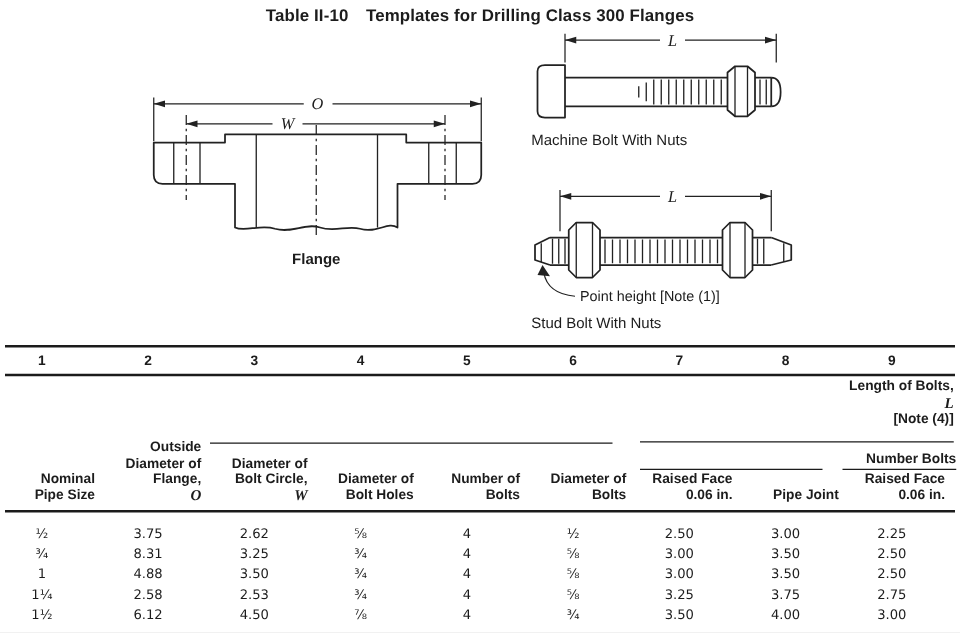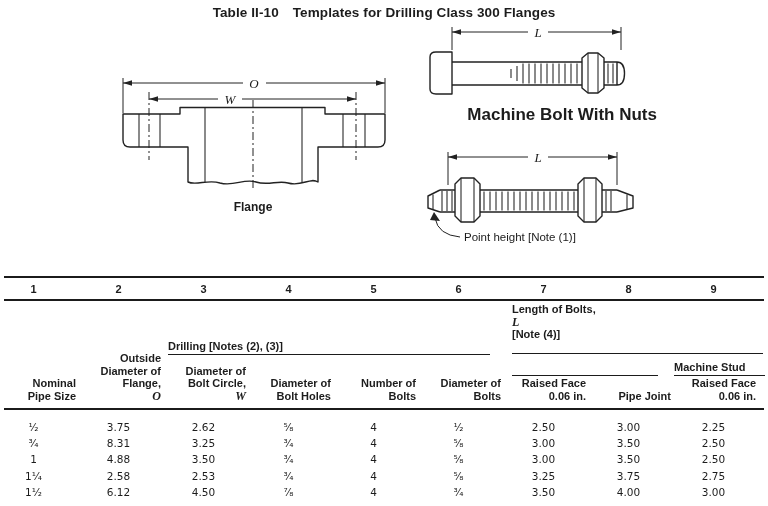--- a/index.html
+++ b/index.html
@@ -6,21 +6,21 @@
   .page{
     position:relative;width:768px;height:506px;background:#ffffff;
     font-family:"Liberation Sans",sans-serif;color:#1c1c1c;overflow:hidden;
     margin:0 auto;
   }
   .title{
     position:absolute;top:5px;left:0;width:768px;text-align:center;
     font-size:13.5px;font-weight:bold;letter-spacing:.1px;
   }
   .title .gap{display:inline-block;width:14px;}
-  .figcap{position:absolute;font-size:17px;font-weight:bold;text-align:right;}
+  .figcap{position:absolute;font-size:12px;font-weight:normal;text-align:left;}
   svg{position:absolute;overflow:visible;}
   svg .ln{stroke:#222;stroke-width:1.4;fill:none;stroke-linejoin:round;}
   svg .thin{stroke:#222;stroke-width:1.05;fill:none;}
   svg .dim{stroke:#222;stroke-width:1;fill:none;}
   svg .cl{stroke:#222;stroke-width:1;fill:none;stroke-dasharray:8 3 2 3;}
   svg .arr{fill:#222;stroke:none;}
   svg text{fill:#1c1c1c;}
   .dimlabel{font-family:"Liberation Serif",serif;font-style:italic;font-size:13px;}
   .anntext{font-family:"Liberation Sans",sans-serif;font-size:11.5px;}
   .svgcap{font-family:"Liberation Sans",sans-serif;font-size:12px;font-weight:bold;text-anchor:middle;}
@@ -28,21 +28,21 @@
   .rule{position:absolute;background:#1b1b1b;}
   .grid9{position:absolute;left:-9px;width:765px;display:grid;grid-template-columns:repeat(9,85px);}
   .colnum{top:279px;height:20px;font-size:11px;font-weight:bold;}
   .colnum > div{text-align:center;line-height:20px;}
   .heads{top:316px;height:88px;align-items:end;}
   .heads > div{
     text-align:right;font-size:11px;font-weight:bold;line-height:12.8px;
     white-space:pre-line;padding-bottom:1px;
   }
   .sym{display:block;font-family:"Liberation Serif",serif;font-style:italic;font-weight:bold;font-size:12px;}
-  .gl{position:absolute;font-size:11px;font-weight:bold;text-align:left;line-height:12.5px;}
+  .gl{position:absolute;font-size:11px;font-weight:bold;text-align:right;line-height:12.5px;}
   .gl .symL{font-family:"Liberation Serif",serif;font-style:italic;font-size:12px;}
   .body{top:419px;grid-auto-rows:16.2px;font-family:"DejaVu Sans",sans-serif;font-size:10.5px;}
   .body > div{text-align:center;line-height:16.2px;}
 </style>
 </head>
 <body>
 
 <div class="page">
 
   <div class="title">
@@ -120,20 +120,21 @@
     <polygon class="ln" points="160,36 166,30 178,30 184,36 184,68 178,74 166,74 160,68"></polygon>
     <path class="thin" d="M166,30 V74 M178,30 V74"></path>
 
     <path class="thin" d="M188,43 V63 M193,43 V63 M209,46.5 V61.5"></path>
     <path class="ln" d="M199,42 L215,48 V60 L199,64"></path>
 
     <path class="dim" d="M42,89 Q20,87 17,70"></path>
     <polygon class="arr" points="16,64 22,73 12,72"></polygon>
     <text class="anntext" x="46" y="93">Point height [Note (1)]</text>
   </svg>
+  <div class="figcap" style="left:425px;top:251px;width:230px">Stud Bolt With Nuts</div>
 
   <div class="rule" style="top:276px;left:4px;width:760px;height:2px"></div>
   <div class="rule" style="top:299px;left:4px;width:760px;height:1.5px"></div>
   <div class="rule" style="top:354px;left:168px;width:322px;height:1.2px"></div>
   <div class="rule" style="top:353px;left:512px;width:251px;height:1.2px"></div>
   <div class="rule" style="top:375px;left:512px;width:146px;height:1.2px"></div>
   <div class="rule" style="top:375px;left:674px;width:91px;height:1.2px"></div>
   <div class="rule" style="top:408px;left:4px;width:760px;height:2px"></div>
 
   <div class="grid9 colnum">
@@ -141,27 +142,26 @@
     <div>2</div>
     <div>3</div>
     <div>4</div>
     <div>5</div>
     <div>6</div>
     <div>7</div>
     <div>8</div>
     <div>9</div>
   </div>
 
-  <div class="gl" style="left:168px;top:340px;width:322px">Drilling [Notes (2), (3)]</div>
   <div class="gl" style="left:512px;top:303px;width:251px">
     <span>Length of Bolts,</span><br>
     <span class="symL">L</span><br>
     <span>[Note (4)]</span>
   </div>
-  <div class="gl" style="left:674px;top:361px;width:91px">Machine Stud</div>
+  <div class="gl" style="left:674px;top:361px;width:91px">Number Bolts</div>
 
   <div class="grid9 heads">
     <div>Nominal
 Pipe Size</div>
     <div><span>Outside
 Diameter of
 Flange,</span><span class="sym">O</span></div>
     <div><span>Diameter of
 Bolt Circle,</span><span class="sym">W</span></div>
     <div>Diameter of

